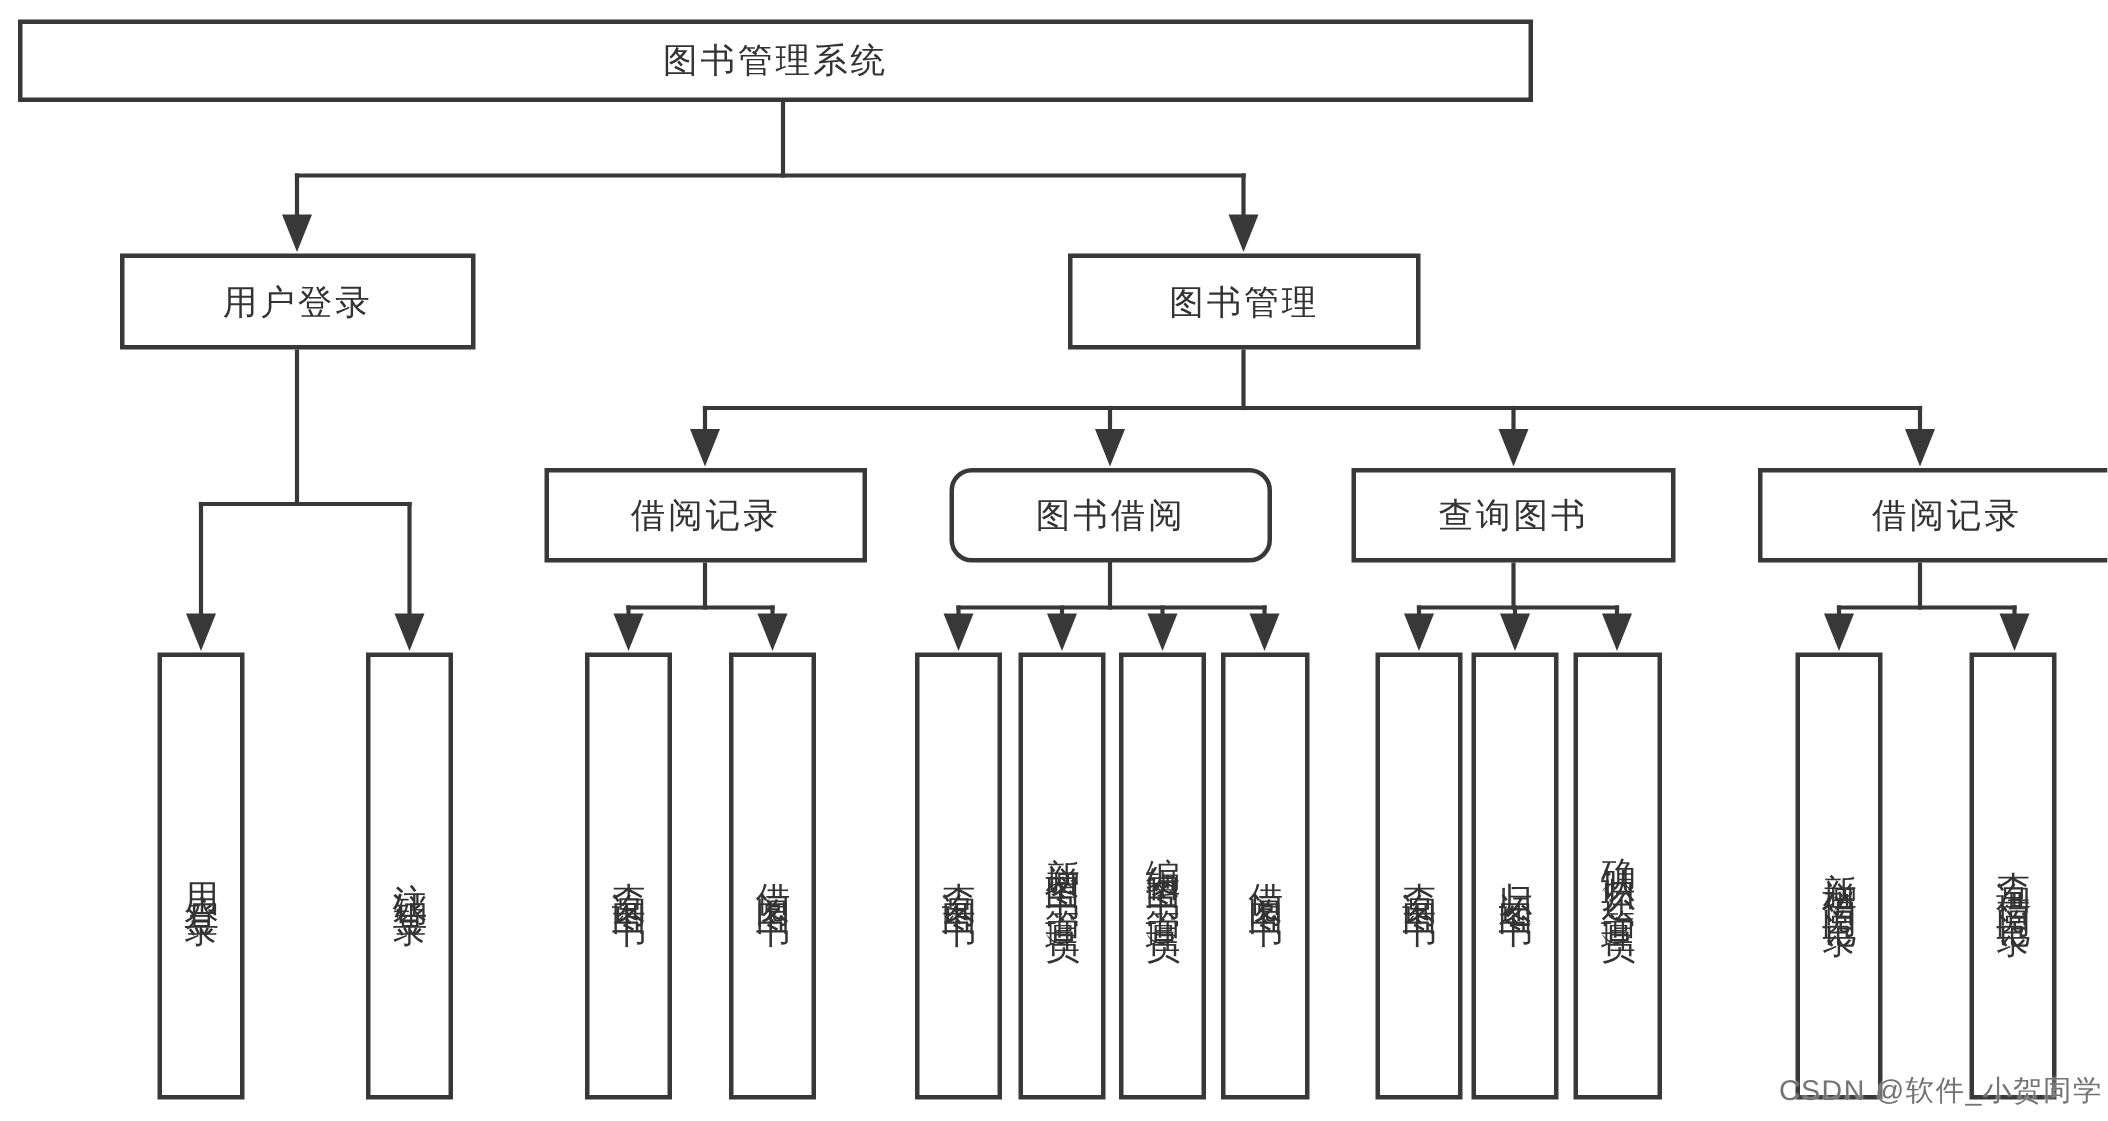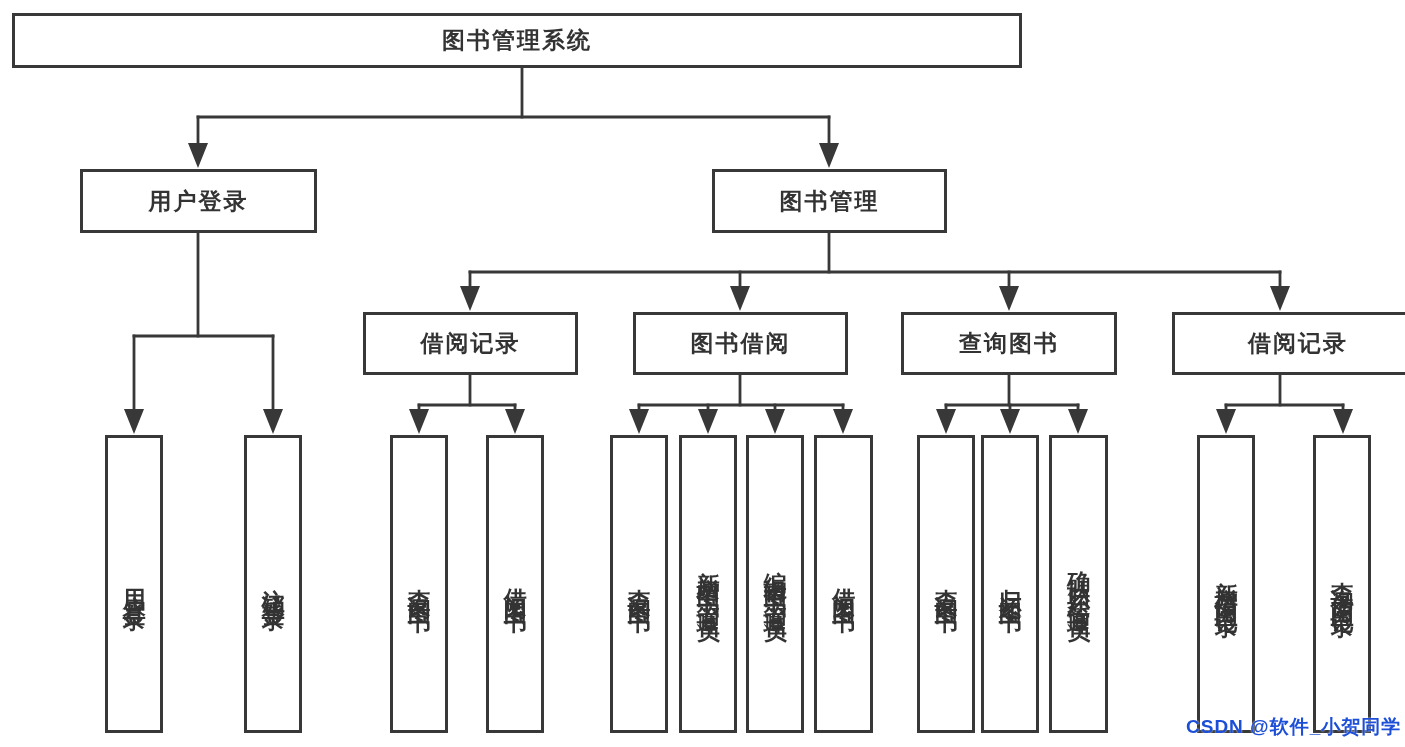--- a/index.html
+++ b/index.html
@@ -1,34 +1,34 @@
 <!DOCTYPE html>
 <html><head>
 <meta charset="utf-8">
 <style>
   html,body{margin:0;padding:0;background:#ffffff;}
   .canvas{
     position:relative;width:1405px;height:747px;background:#ffffff;overflow:hidden;
-    font-family:"Liberation Sans","DejaVu Sans",sans-serif;color:#333333;font-weight:bold;
+    font-family:"Liberation Sans","DejaVu Sans",sans-serif;color:#333333;
   }
   svg.connectors{position:absolute;left:0;top:0;width:1405px;height:747px;}
   svg.connectors line{stroke:#383838;stroke-width:2.8;stroke-linecap:square;}
   svg.connectors polygon{fill:#383838;}
   .node{
     position:absolute;background:#ffffff;border:3px solid #383838;box-sizing:border-box;
     display:flex;align-items:center;justify-content:center;
     font-size:23px;letter-spacing:2px;white-space:nowrap;
   }
   .vnode span{
     writing-mode:vertical-rl;text-orientation:mixed;
     font-size:23px;letter-spacing:7px;line-height:1.2;white-space:nowrap;
   }
   .watermark{
     position:absolute;left:1186px;top:714px;font-size:19px;letter-spacing:1px;
-    color:#1d4ed8;white-space:nowrap;z-index:5;
+    color:#737373;white-space:nowrap;z-index:5;
     text-shadow:0 0 2px #ffffff;
   }
 </style>
 </head>
 <body>
 
 <div class="canvas">
 
   <svg class="connectors" viewBox="0 0 1405 747" xmlns="http://www.w3.org/2000/svg">
 
@@ -99,21 +99,21 @@
   <div class="node" style="left:80px;top:169px;width:237px;height:64px;">
     <span>用户登录</span>
   </div>
   <div class="node" style="left:712px;top:169px;width:235px;height:64px;">
     <span>图书管理</span>
   </div>
 
   <div class="node" style="left:363px;top:312px;width:215px;height:63px;">
     <span>借阅记录</span>
   </div>
-  <div class="node" style="left:633px;top:312px;width:215px;height:63px;">
+  <div class="node" style="left:633px;top:312px;width:215px;height:63px;border-radius:15px;">
     <span>图书借阅</span>
   </div>
   <div class="node" style="left:901px;top:312px;width:216px;height:63px;">
     <span>查询图书</span>
   </div>
   <div class="node" style="left:1172px;top:312px;width:252px;height:63px;">
     <span>借阅记录</span>
   </div>
 
   <div class="node vnode" style="left:105px;top:435px;width:58px;height:298px;">

